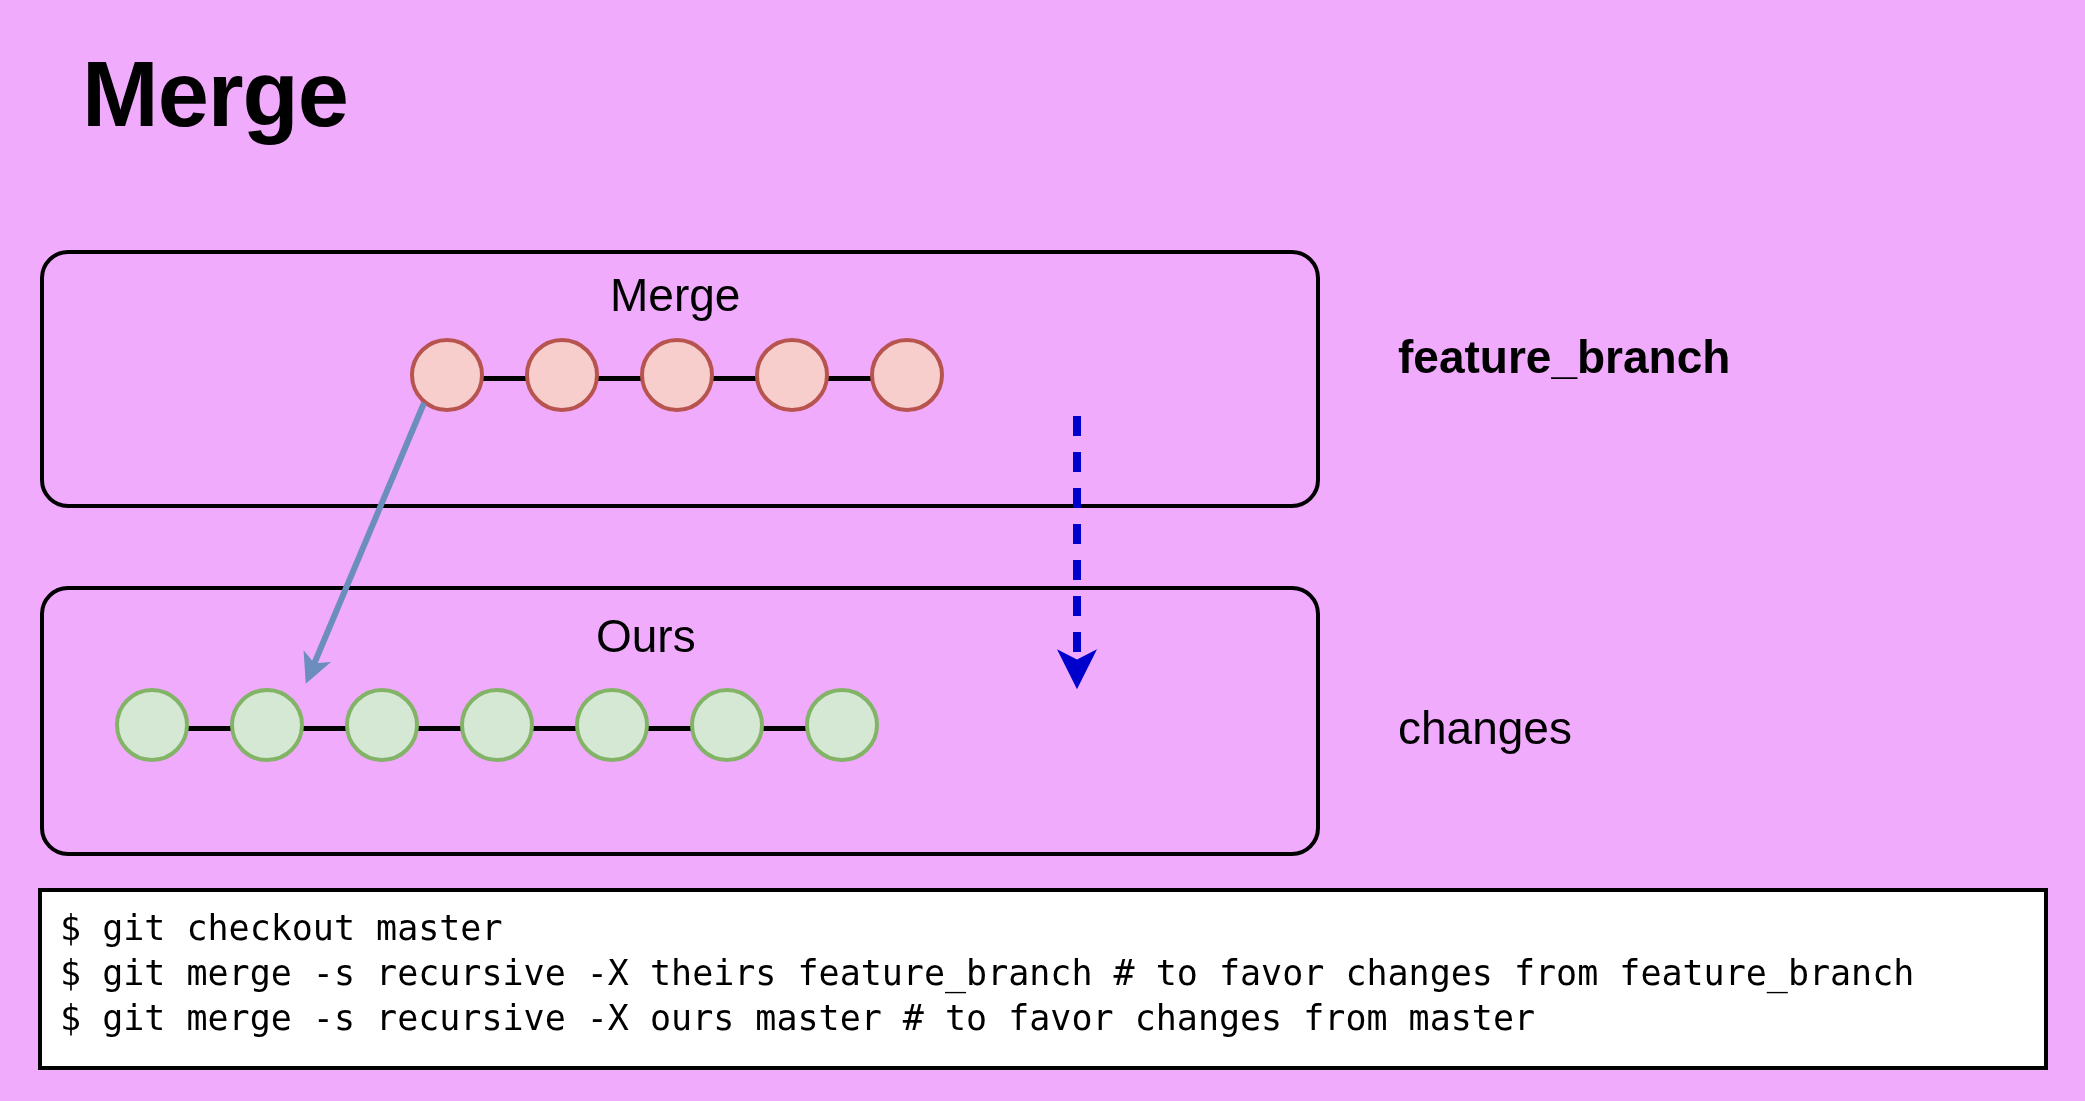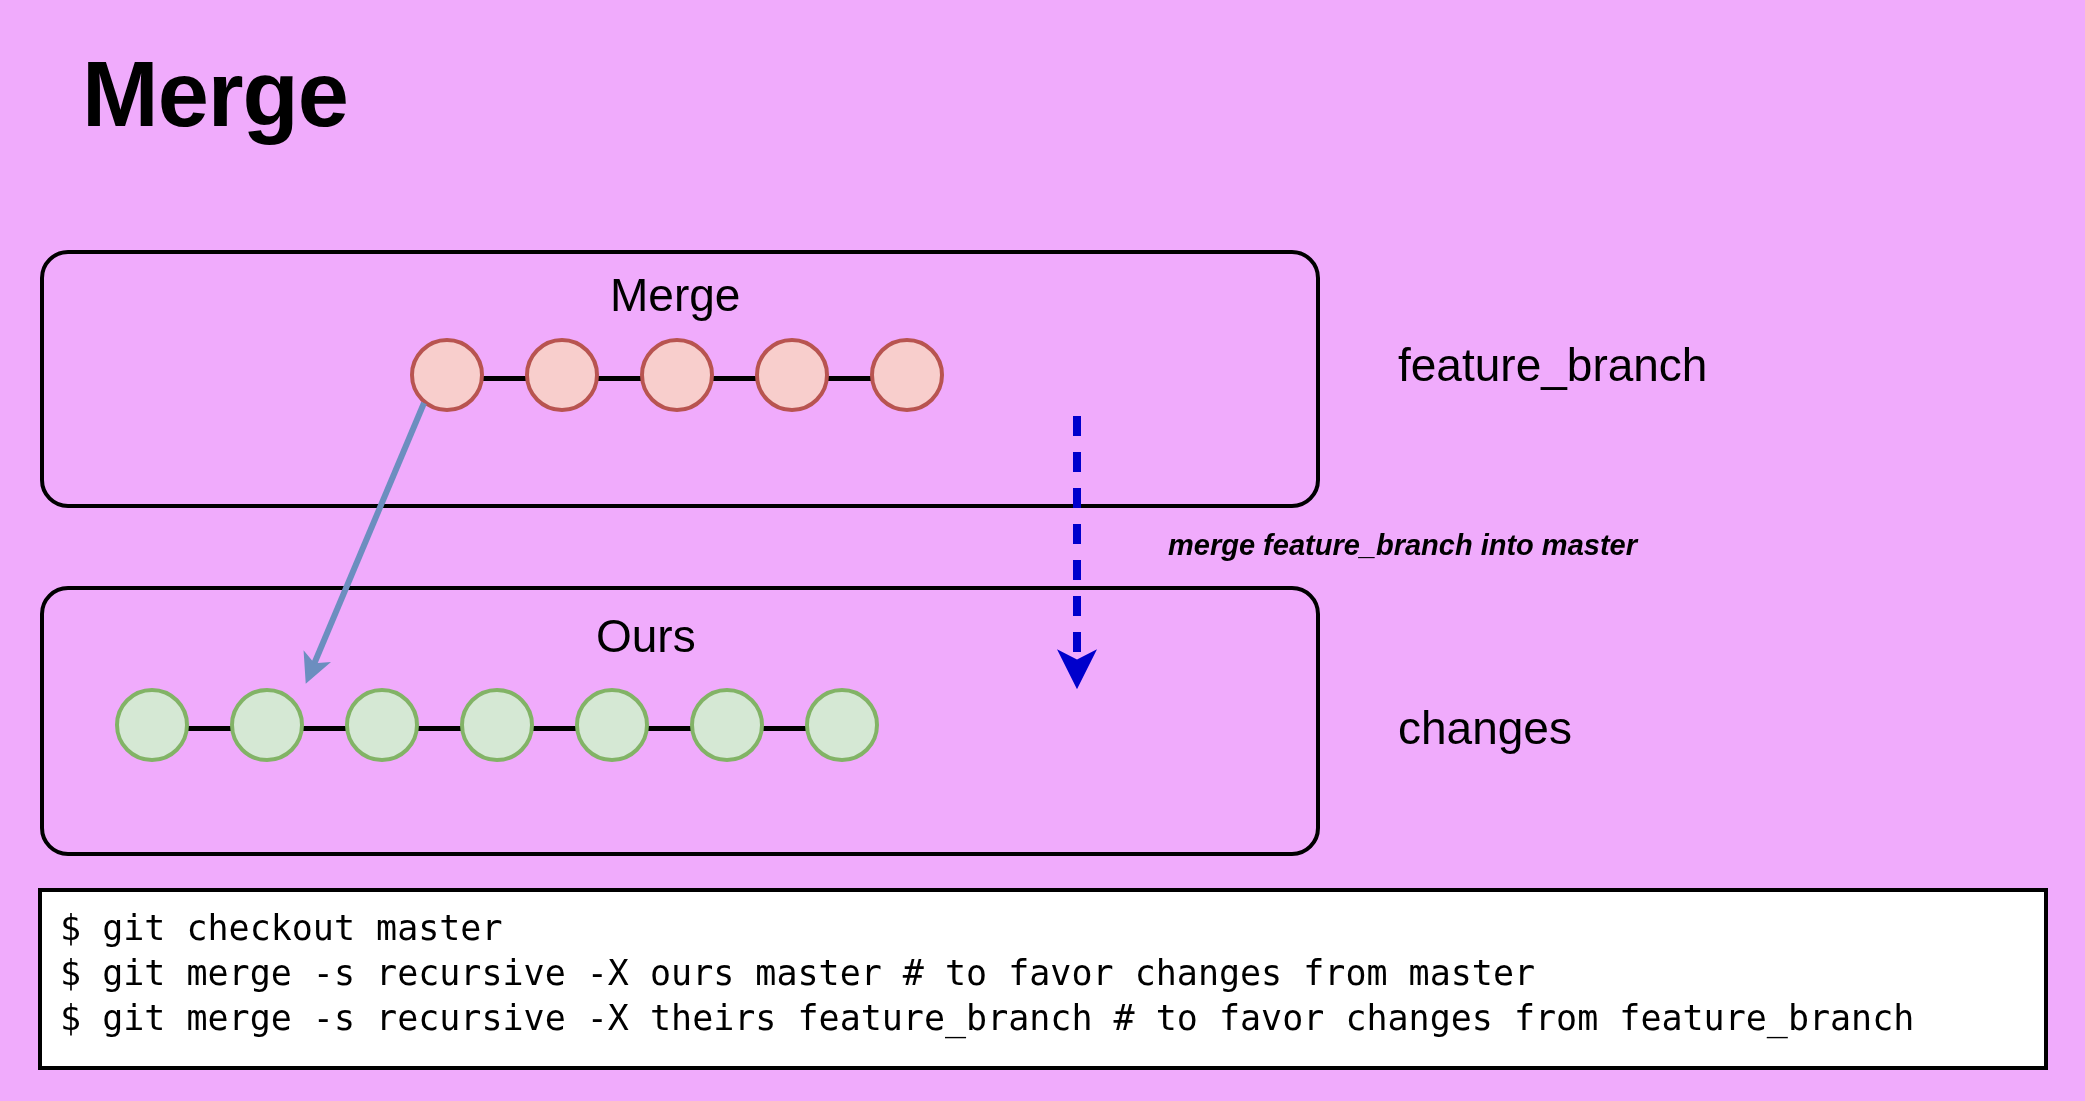--- a/index.html
+++ b/index.html
@@ -65,21 +65,21 @@
   #ours-label   { left: 596px; top: 613px; }
 
   
   .branch-name {
     position: absolute;
     font-size: 46px;
     line-height: 1;
     color: #000000;
     white-space: nowrap;
   }
-  #feature-branch-label { left: 1398px; top: 342px; }
+  #feature-branch-label { left: 1398px; top: 334px; font-weight: bold; }
   #master-label         { left: 1398px; top: 705px; }
 
   
   #merge-annotation {
     position: absolute;
     left: 1168px;
     top: 531px;
     font-size: 29px;
     font-style: italic;
     font-weight: bold;
@@ -193,36 +193,35 @@
     <div class="commit-node ours" style="left:115px;"></div>
     <div class="commit-node ours" style="left:230px;"></div>
     <div class="commit-node ours" style="left:345px;"></div>
     <div class="commit-node ours" style="left:460px;"></div>
     <div class="commit-node ours" style="left:575px;"></div>
     <div class="commit-node ours" style="left:690px;"></div>
   </div>
 
   <div class="branch-name" id="master-label">changes</div>
 
-  <div id="merge-annotation">merge feature_branch into master</div>
 
   <svg id="arrow-layer" viewBox="0 0 2085 1101">
     <defs>
       <marker id="head-solid" markerWidth="5" markerHeight="5" refX="3.6" refY="2.5" orient="auto" markerUnits="strokeWidth">
         <path d="M0,0 L5,2.5 L0,5 L1.3,2.5 z" fill="#6c8ebf"></path>
       </marker>
       <marker id="head-dashed" markerWidth="5" markerHeight="5" refX="3.6" refY="2.5" orient="auto" markerUnits="strokeWidth">
         <path d="M0,0 L5,2.5 L0,5 L1.3,2.5 z" fill="#0000cc"></path>
       </marker>
     </defs>
 
     <line x1="424" y1="403" x2="309" y2="676" stroke="#6c8ebf" stroke-width="6" marker-end="url(#head-solid)"></line>
 
     <line x1="1077" y1="416" x2="1077" y2="678" stroke="#0000cc" stroke-width="8" stroke-dasharray="20 16" marker-end="url(#head-dashed)"></line>
   </svg>
 
   <div id="terminal-box">
     <div class="terminal-line">$ git checkout master</div>
+    <div class="terminal-line">$ git merge -s recursive -X theirs feature_branch # to favor changes from feature_branch</div>
     <div class="terminal-line">$ git merge -s recursive -X ours master # to favor changes from master</div>
-    <div class="terminal-line">$ git merge -s recursive -X theirs feature_branch # to favor changes from feature_branch</div>
   </div>
 
 </div>
 
 </body></html>

